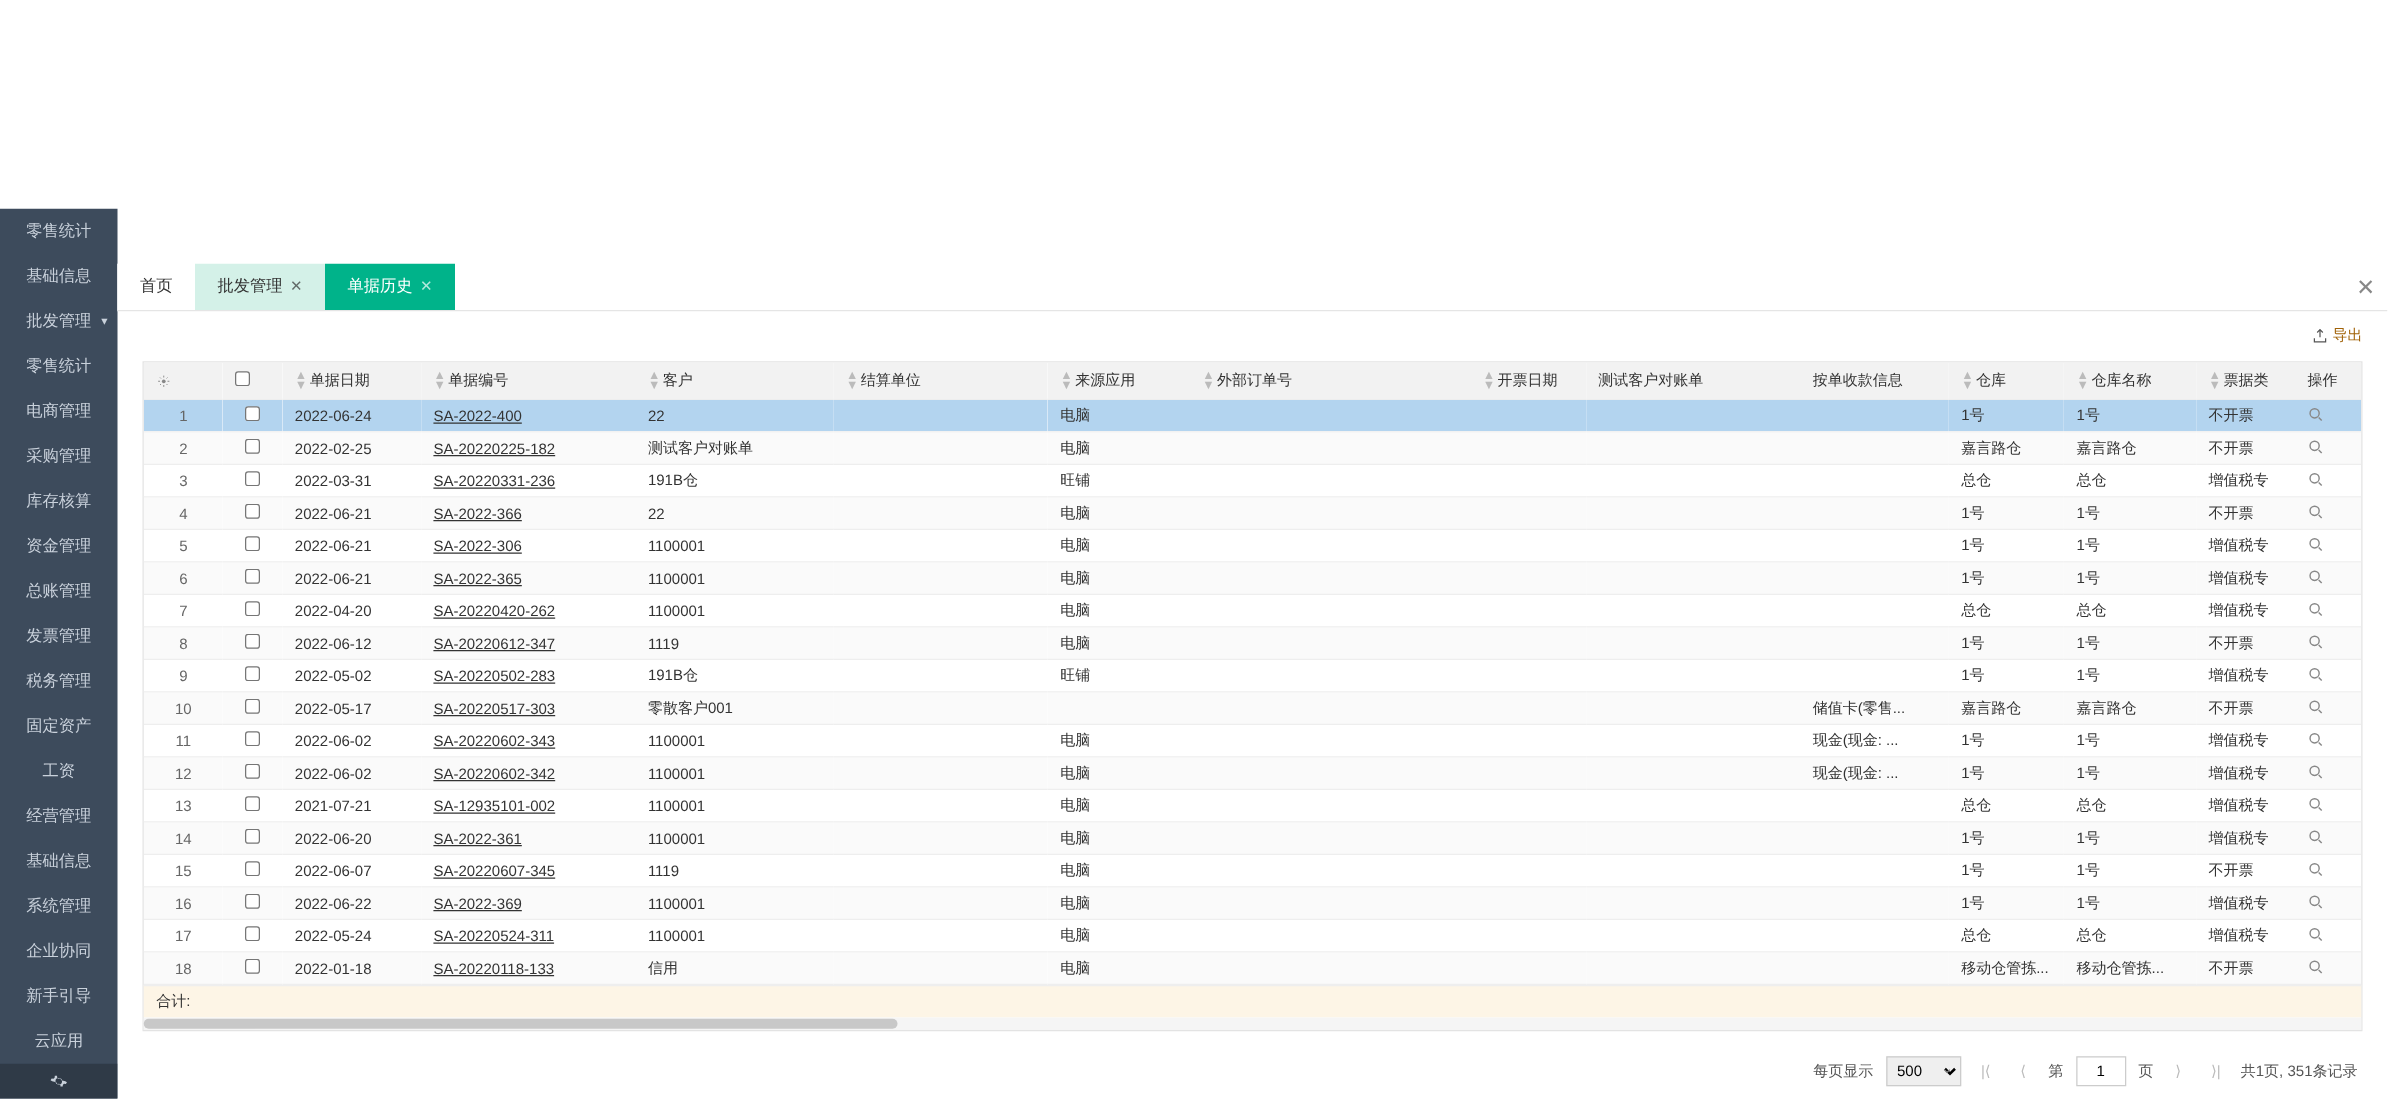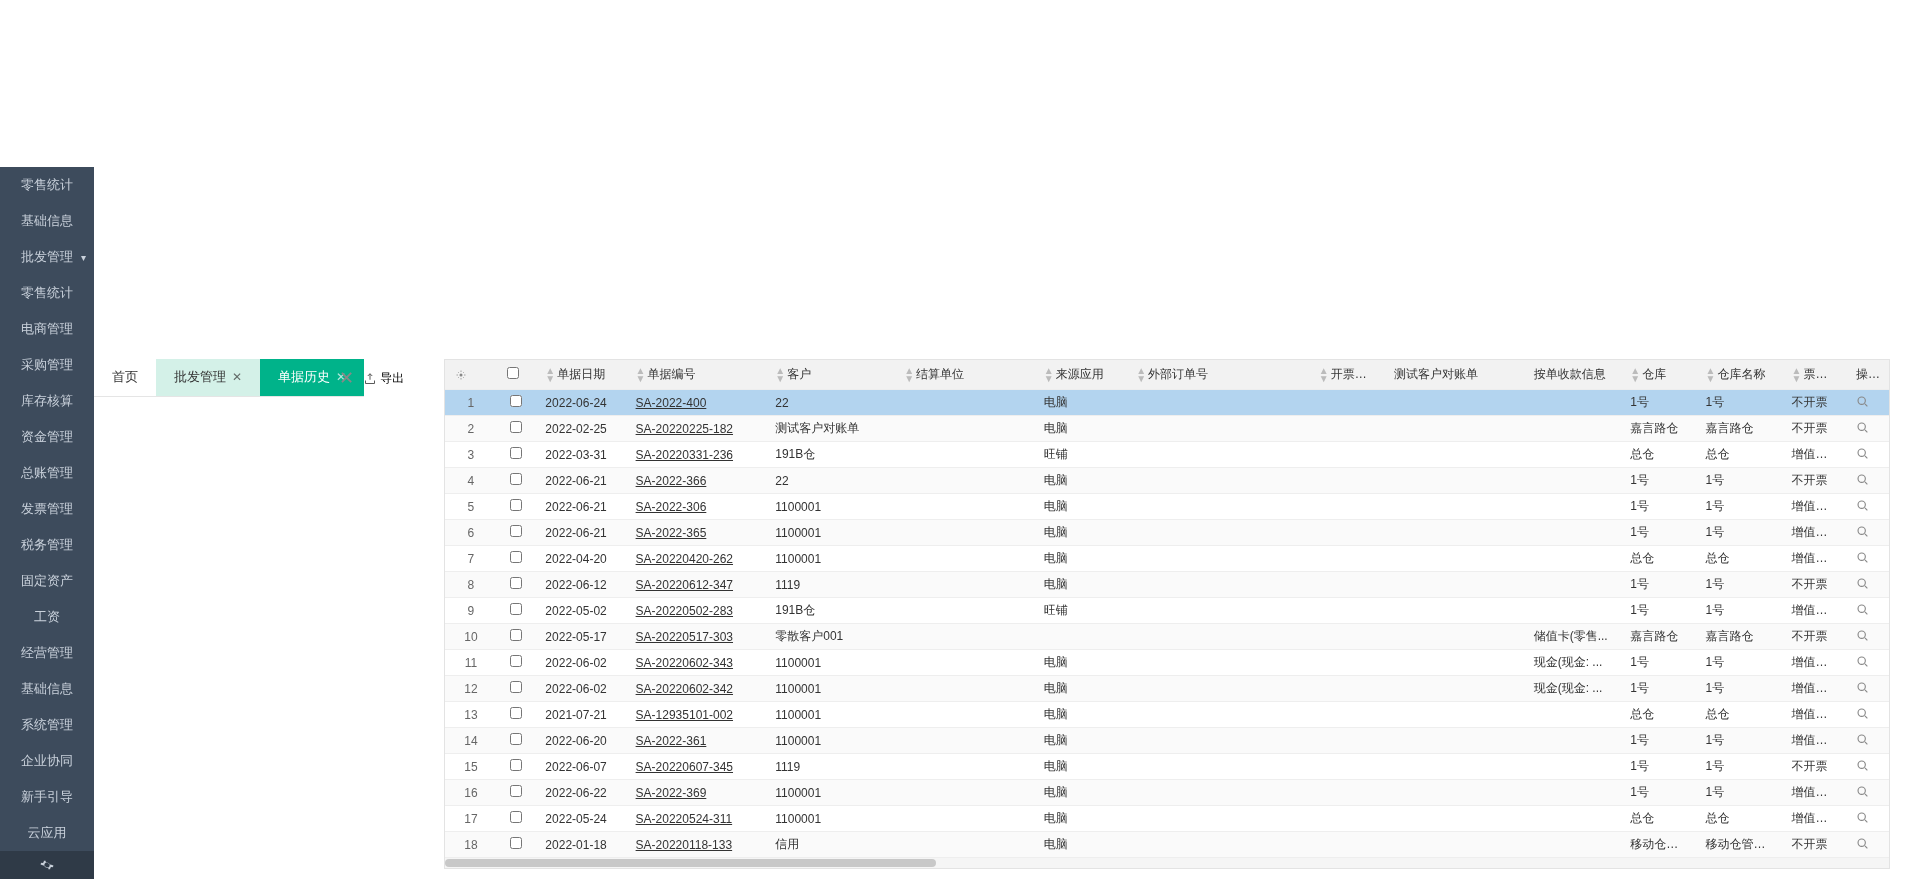--- a/index.html
+++ b/index.html
@@ -7,34 +7,34 @@
 .app { display: flex; height: 100vh; width: 100vw; align-items: flex-end; }
 
 
 .sidebar { width: 94px; background: #3d4b5c; color: #c9d1db; display: flex; flex-direction: column; overflow-y: auto; flex-shrink: 0; }
 .sidebar-item { height: 36px; display: flex; align-items: center; justify-content: center; cursor: pointer; position: relative; font-size: 13px; }
 .sidebar-item.expanded::after { content: "▾"; position: absolute; right: 8px; font-size: 10px; color: #c9d1db; }
 .sidebar-footer { margin-top: auto; height: 28px; background: #2f3a47; display: flex; align-items: center; justify-content: center; }
 .gear-icon { width: 14px; height: 14px; fill: #c9d1db; }
 
 
-.main { flex: 1; display: flex; min-width: 0; }
+.main { flex: 1; display: flex; flex-direction: column; min-width: 0; }
 
 
 .tabbar { height: 38px; background: #fff; display: flex; align-items: stretch; border-bottom: 1px solid #e5e5e5; position: relative; }
 .tab { padding: 0 18px; display: flex; align-items: center; gap: 6px; cursor: pointer; font-size: 13px; }
 .tab.home { background: #fff; color: #333; }
 .tab.open { background: #d4f1e8; color: #333; }
 .tab.active { background: #00b38a; color: #fff; }
 .tab-close { font-size: 12px; opacity: .7; }
 .tabbar-close { position: absolute; right: 10px; top: 8px; font-size: 18px; color: #888; cursor: pointer; }
 
 
 .toolbar { height: 40px; display: flex; align-items: center; justify-content: flex-end; padding-right: 20px; }
-.export-btn { display: flex; align-items: center; gap: 4px; color: #000000; cursor: pointer; font-size: 12px; }
+.export-btn { display: flex; align-items: center; gap: 4px; color: #a16207; cursor: pointer; font-size: 12px; }
 .export-icon { width: 12px; height: 12px; stroke: #555; fill: none; stroke-width: 1.3; }
 
 
 .table-wrap { flex: 1; margin: 0 20px 10px 20px; border: 1px solid #e3e3e3; display: flex; flex-direction: column; min-height: 0; }
 .table-scroll { flex: 1; overflow: auto; }
 table { border-collapse: collapse; width: 100%; table-layout: fixed; }
 th, td { border-bottom: 1px solid #eee; padding: 0 10px; height: 26px; text-align: left; white-space: nowrap; overflow: hidden; text-overflow: ellipsis; font-size: 12px; }
 thead th { background: #f2f2f2; position: sticky; top: 0; font-weight: normal; color: #333; height: 30px; }
 thead th .sort { color: #bbb; font-size: 10px; margin-right: 2px; display: inline-block; line-height: 8px; vertical-align: middle; }
 thead th .gear { width: 12px; height: 12px; fill: #888; vertical-align: middle; }
@@ -503,19 +503,34 @@
                 <td>移动仓管拣...</td>
                 <td>不开票</td>
                 <td><svg class="op-icon" viewBox="0 0 16 16">
                     <circle cx="7" cy="7" r="4.5"></circle>
                     <path d="M11 11l3 3"></path>
                   </svg></td>
               </tr>
             </tbody>
         </table>
       </div>
+      <div class="total-row">
+        <span>合计:</span>
+      </div>
       <div class="hscroll">
           <div class="thumb"></div>
         </div>
     </div>
 
+    <div class="pager">
+      <span>每页显示</span>
+      <span class="sel-wrap"><select><option>500</option></select></span>
+      <span class="nav">|⟨</span>
+      <span class="nav">⟨</span>
+      <span>第</span>
+      <input value="1" style="">
+      <span>页</span>
+      <span class="nav">⟩</span>
+      <span class="nav">⟩|</span>
+      <span>共1页, 351条记录</span>
+    </div>
   </div>
 </div>
 
 </body></html>

